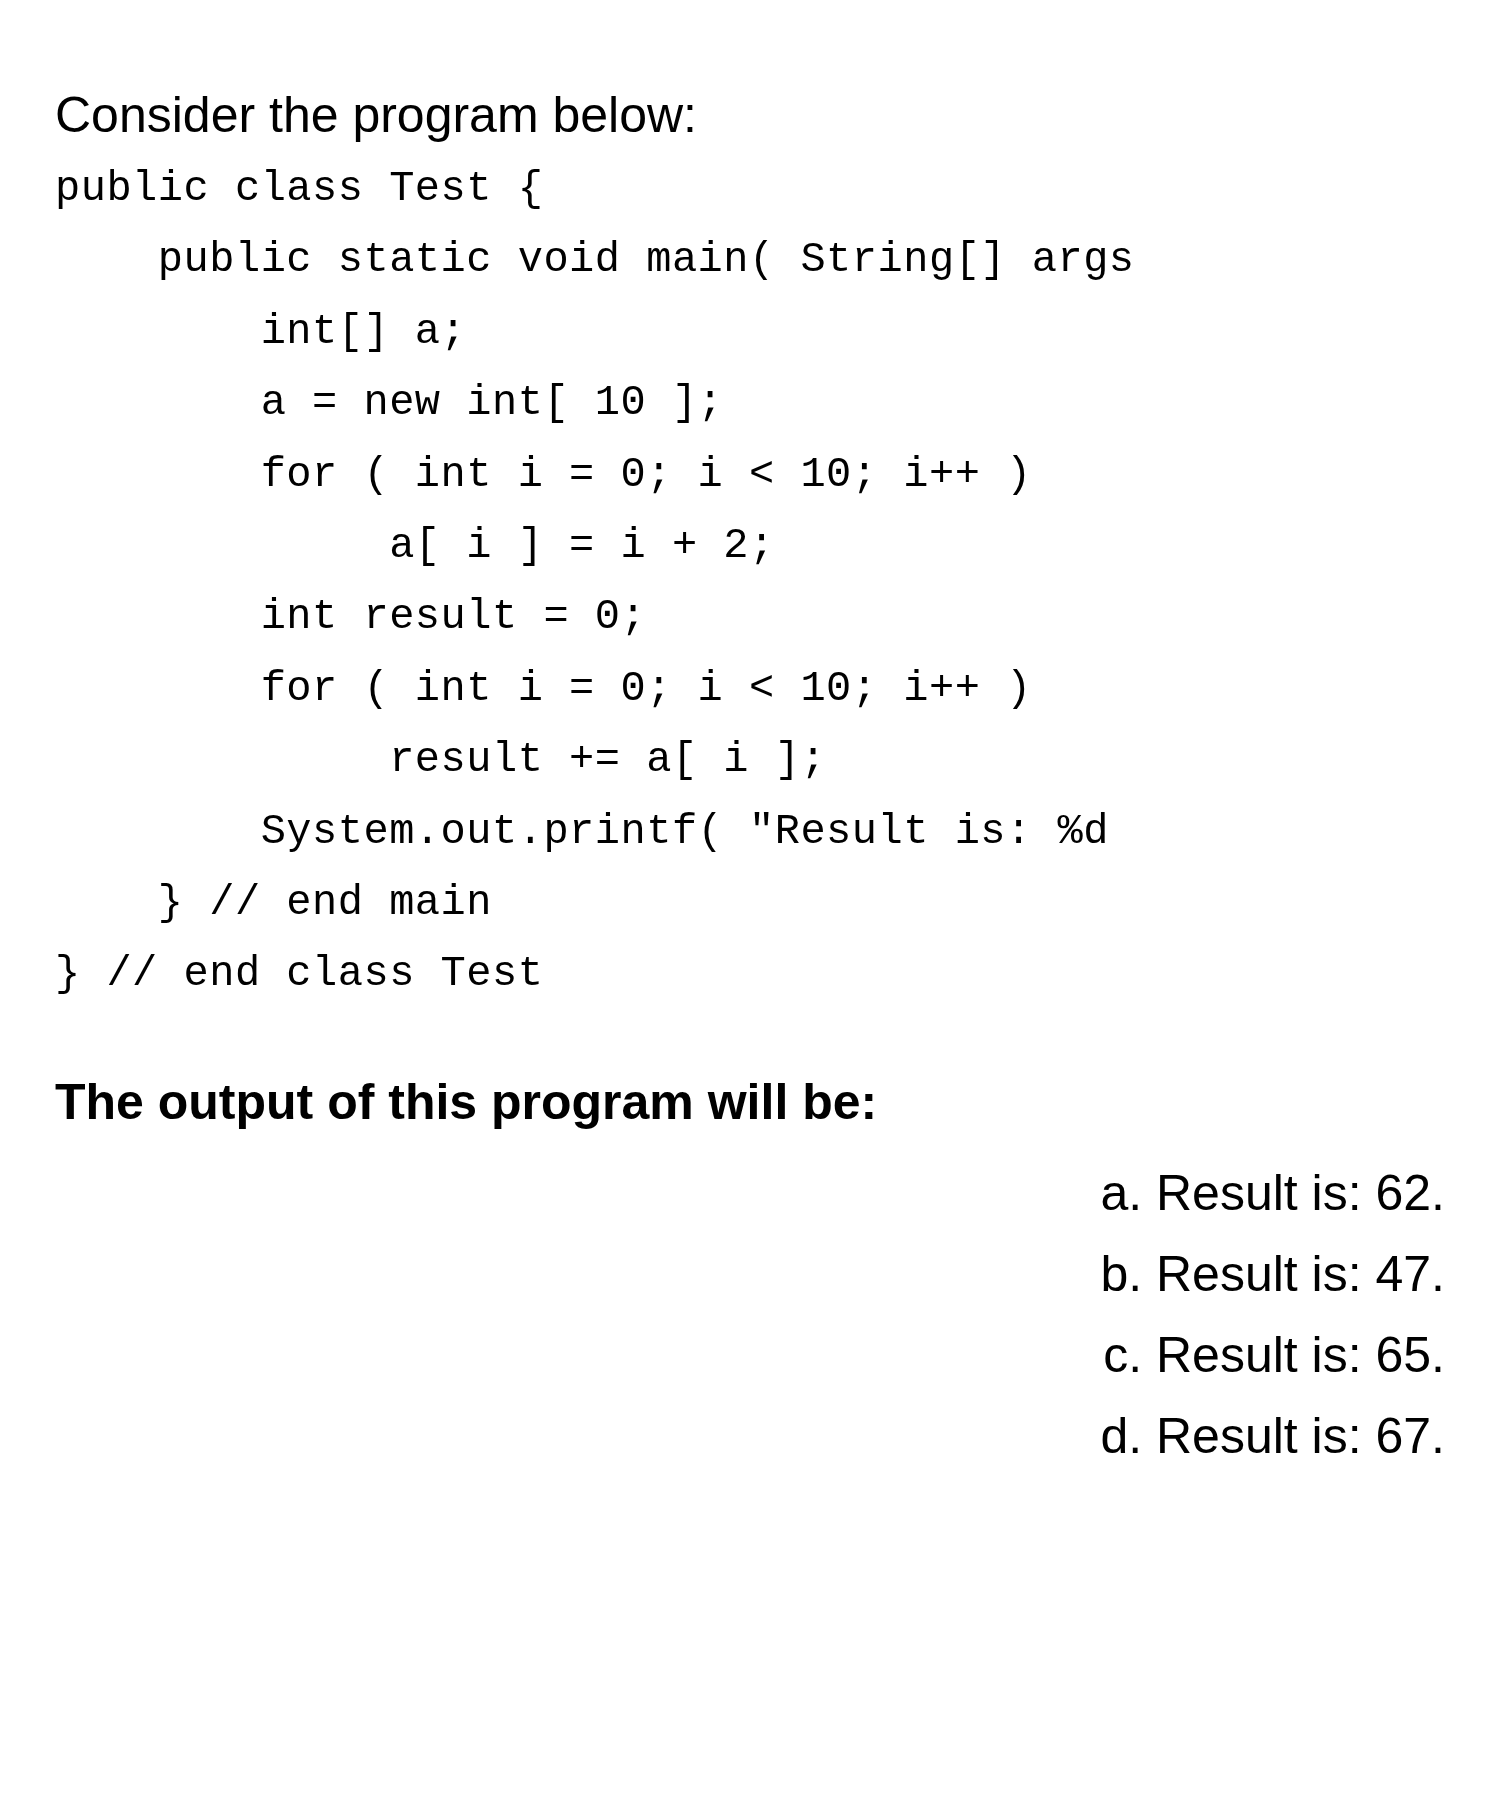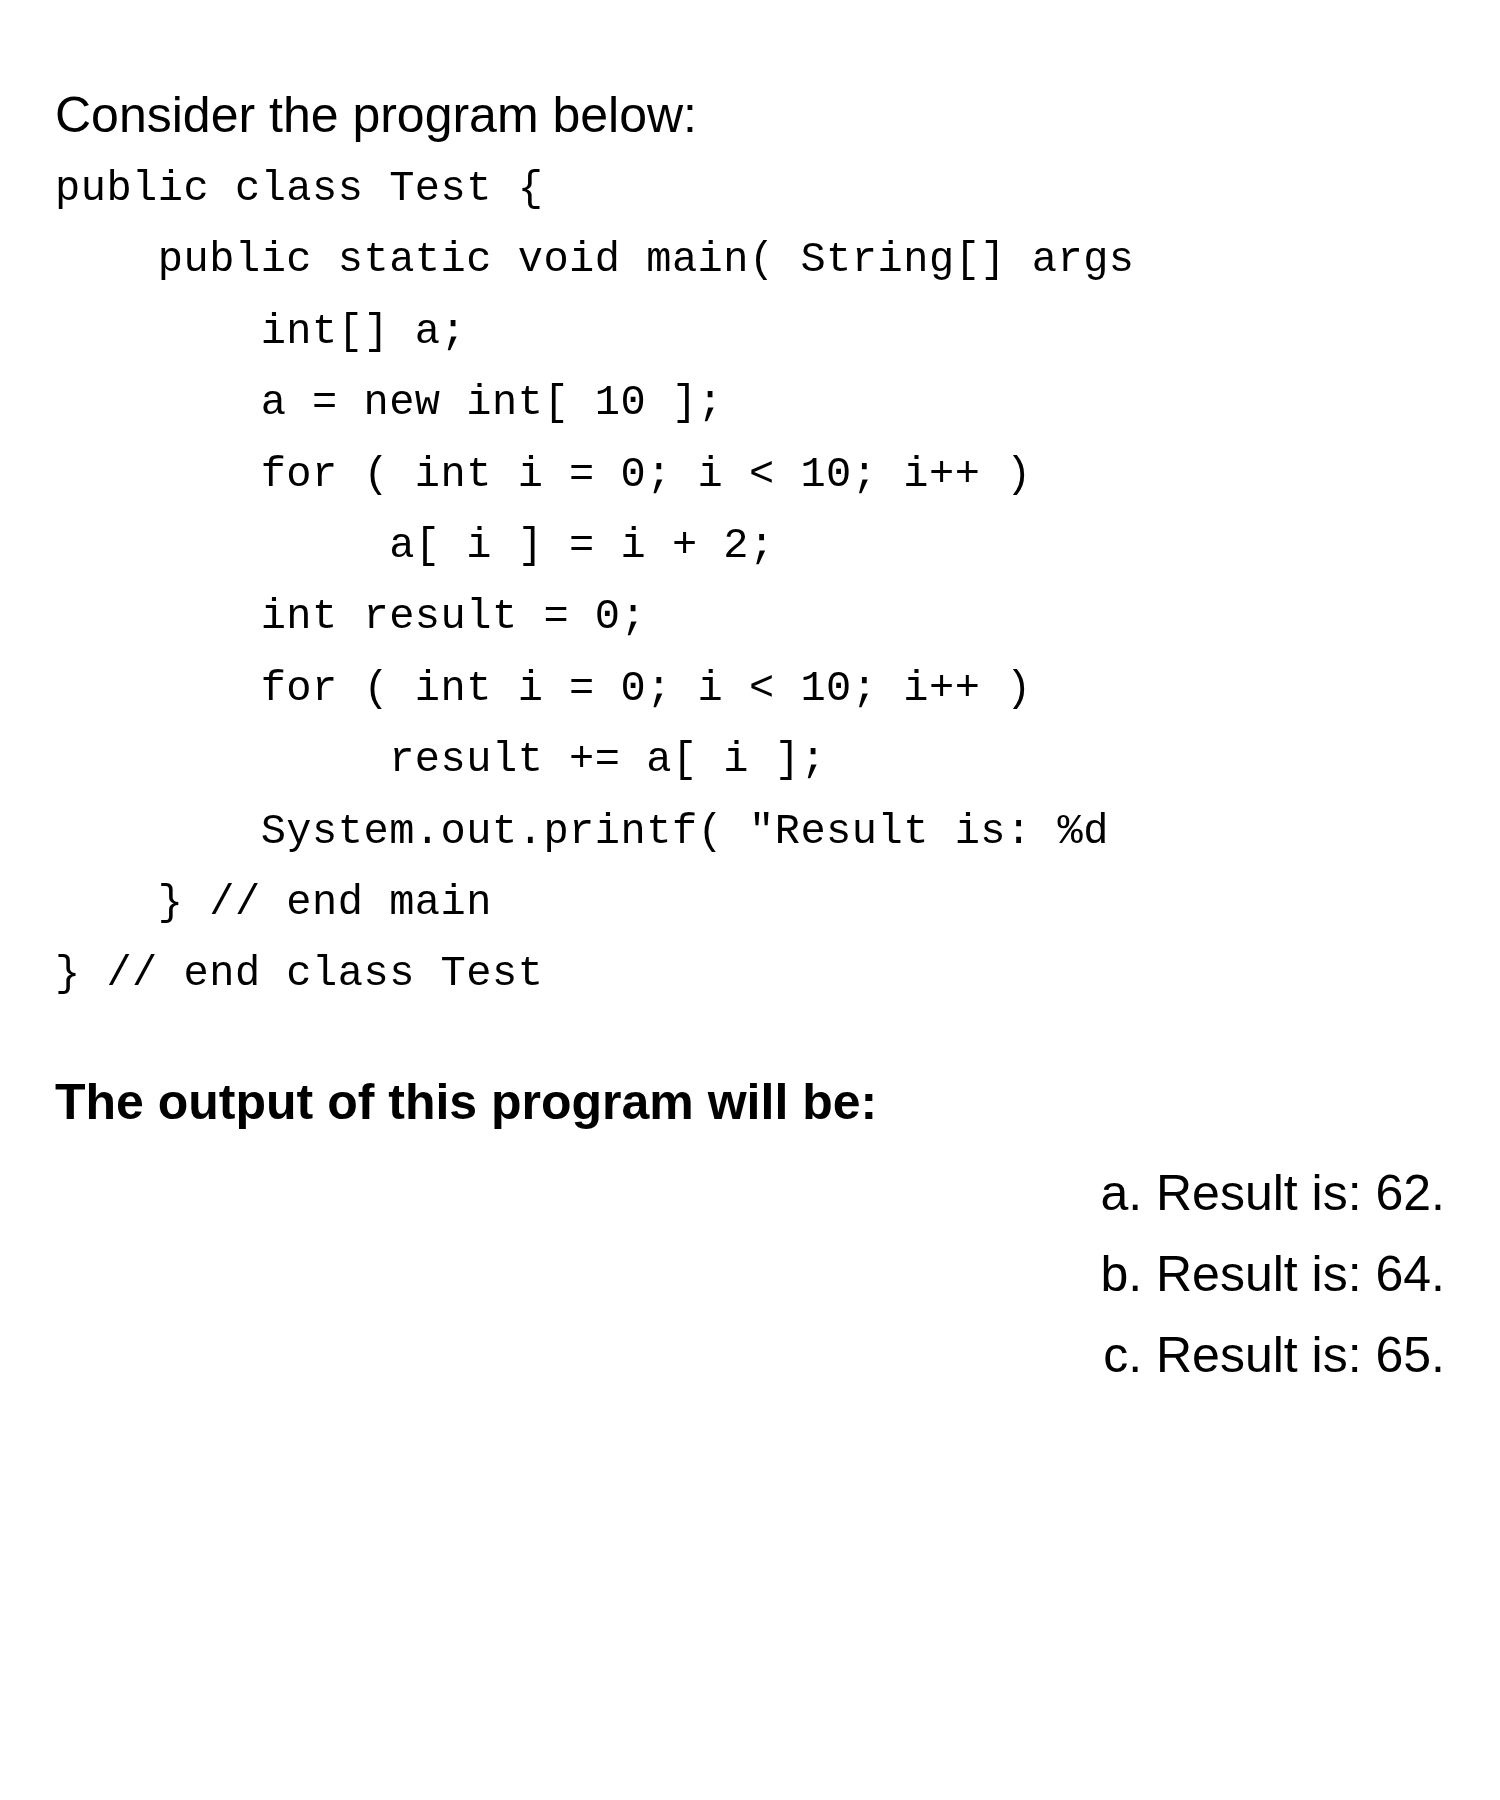--- a/index.html
+++ b/index.html
@@ -62,15 +62,16 @@
         for ( int i = 0; i &lt; 10; i++ )
              result += a[ i ];
         System.out.printf( "Result is: %d
     } // end main
 } // end class Test</div>
 
 <div class="question-text">The output of this program will be:</div>
 
 <div class="options">
   <div class="option">a. Result is: 62.</div>
-  <div class="option">b. Result is: 64.</div>
+  <div class="option">b. Result is: 47.</div>
   <div class="option">c. Result is: 65.</div>
+  <div class="option">d. Result is: 67.</div>
 </div>
 
 </body></html>

